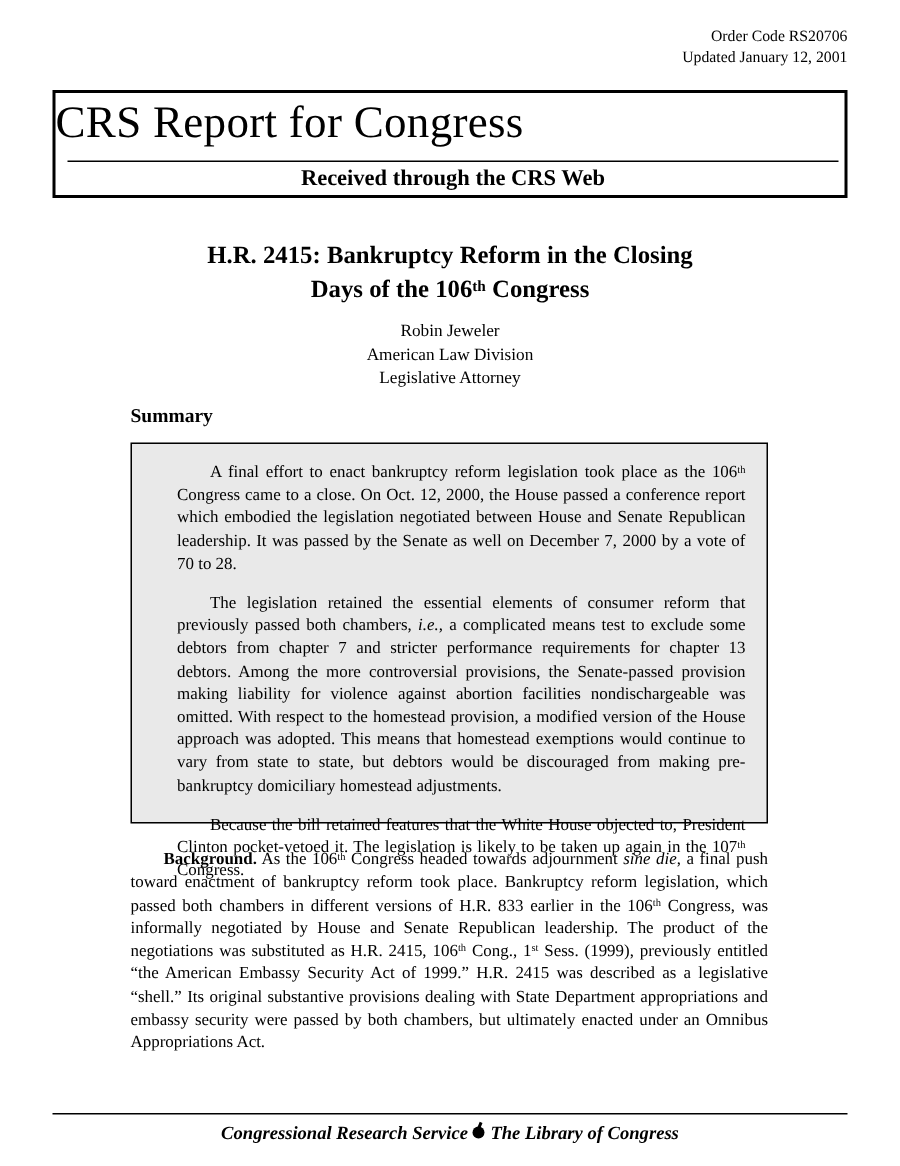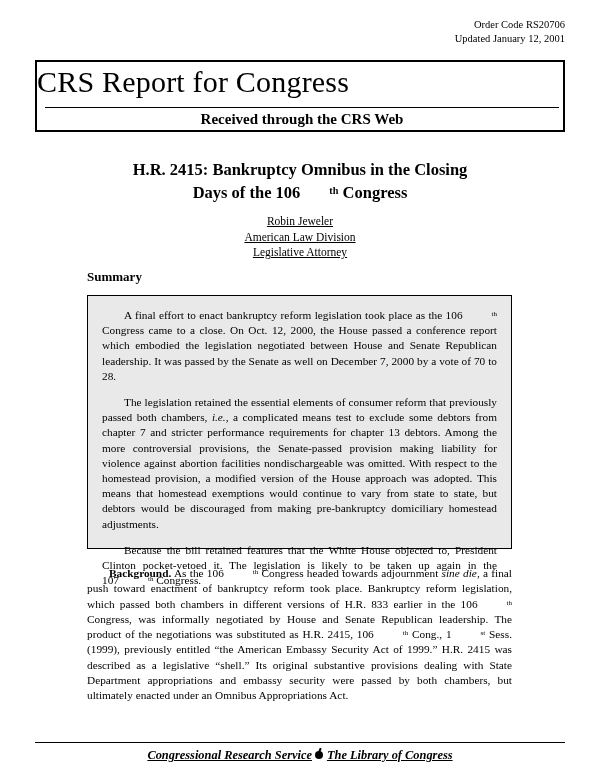--- a/index.html
+++ b/index.html
@@ -82,34 +82,33 @@
     text-align: center;
     font-size: 16.5px;
     font-weight: bold;
     line-height: 23px;
   }
   .report-title .ln { display: block; white-space: nowrap; }
   sup {
     font-size: 0.62em;
     vertical-align: 0.42em;
     line-height: 0;
-    padding-left: 29px;
   }
 
   
   .byline {
     position: absolute;
     left: 60px;
     top: 214px;
     width: 480px;
     text-align: center;
     font-size: 11.5px;
     line-height: 15.5px;
   }
-  .byline div { white-space: nowrap; text-decoration: underline; }
+  .byline div { white-space: nowrap; }
 
   
   .summary-heading {
     position: absolute;
     left: 87px;
     top: 269px;
     font-size: 13px;
     font-weight: bold;
     text-align: center;
   }
@@ -120,21 +119,21 @@
     left: 87px;
     top: 295px;
     width: 425px;
     height: 254px;
     box-sizing: border-box;
     border: 1.4px solid #000000;
     background: #e9e9e9;
     padding: 12px 14px 0 14px;
   }
   .summary-box p {
-    margin: 0 0 11px 0;
+    margin: 0 0 11px 16px;
     font-size: 11.3px;
     line-height: 15.2px;
     text-align: justify;
     text-indent: 22px;
     hyphens: none;
   }
   .summary-box p:last-child { margin-bottom: 0; }
 
   
   .body-section {
@@ -167,21 +166,20 @@
     position: absolute;
     left: 35px;
     top: 746px;
     width: 530px;
     text-align: center;
     font-size: 12.4px;
     font-weight: bold;
     font-style: italic;
     line-height: 18px;
     white-space: nowrap;
-    text-decoration: underline;
   }
   .crs-mark {
     display: inline-block;
     position: relative;
     width: 9px;
     height: 12px;
     vertical-align: -1px;
     margin: 0 3px;
   }
   .crs-mark .dot {
@@ -213,21 +211,21 @@
     <div>Updated January 12, 2001</div>
   </div>
 
   <div class="masthead">
     <div class="masthead-title">CRS Report for Congress</div>
     <div class="masthead-rule"></div>
     <div class="masthead-sub">Received through the CRS Web</div>
   </div>
 
   <div class="report-title">
-    <span class="ln">H.R. 2415:  Bankruptcy Omnibus in the Closing</span>
+    <span class="ln">H.R. 2415:  Bankruptcy Reform in the Closing</span>
     <span class="ln"><span>Days of the 106</span><sup>th</sup><span> Congress</span></span>
   </div>
 
   <div class="byline">
     <div>Robin Jeweler</div>
     <div>American Law Division</div>
     <div>Legislative Attorney</div>
   </div>
 
   <div class="summary-heading">Summary</div>

